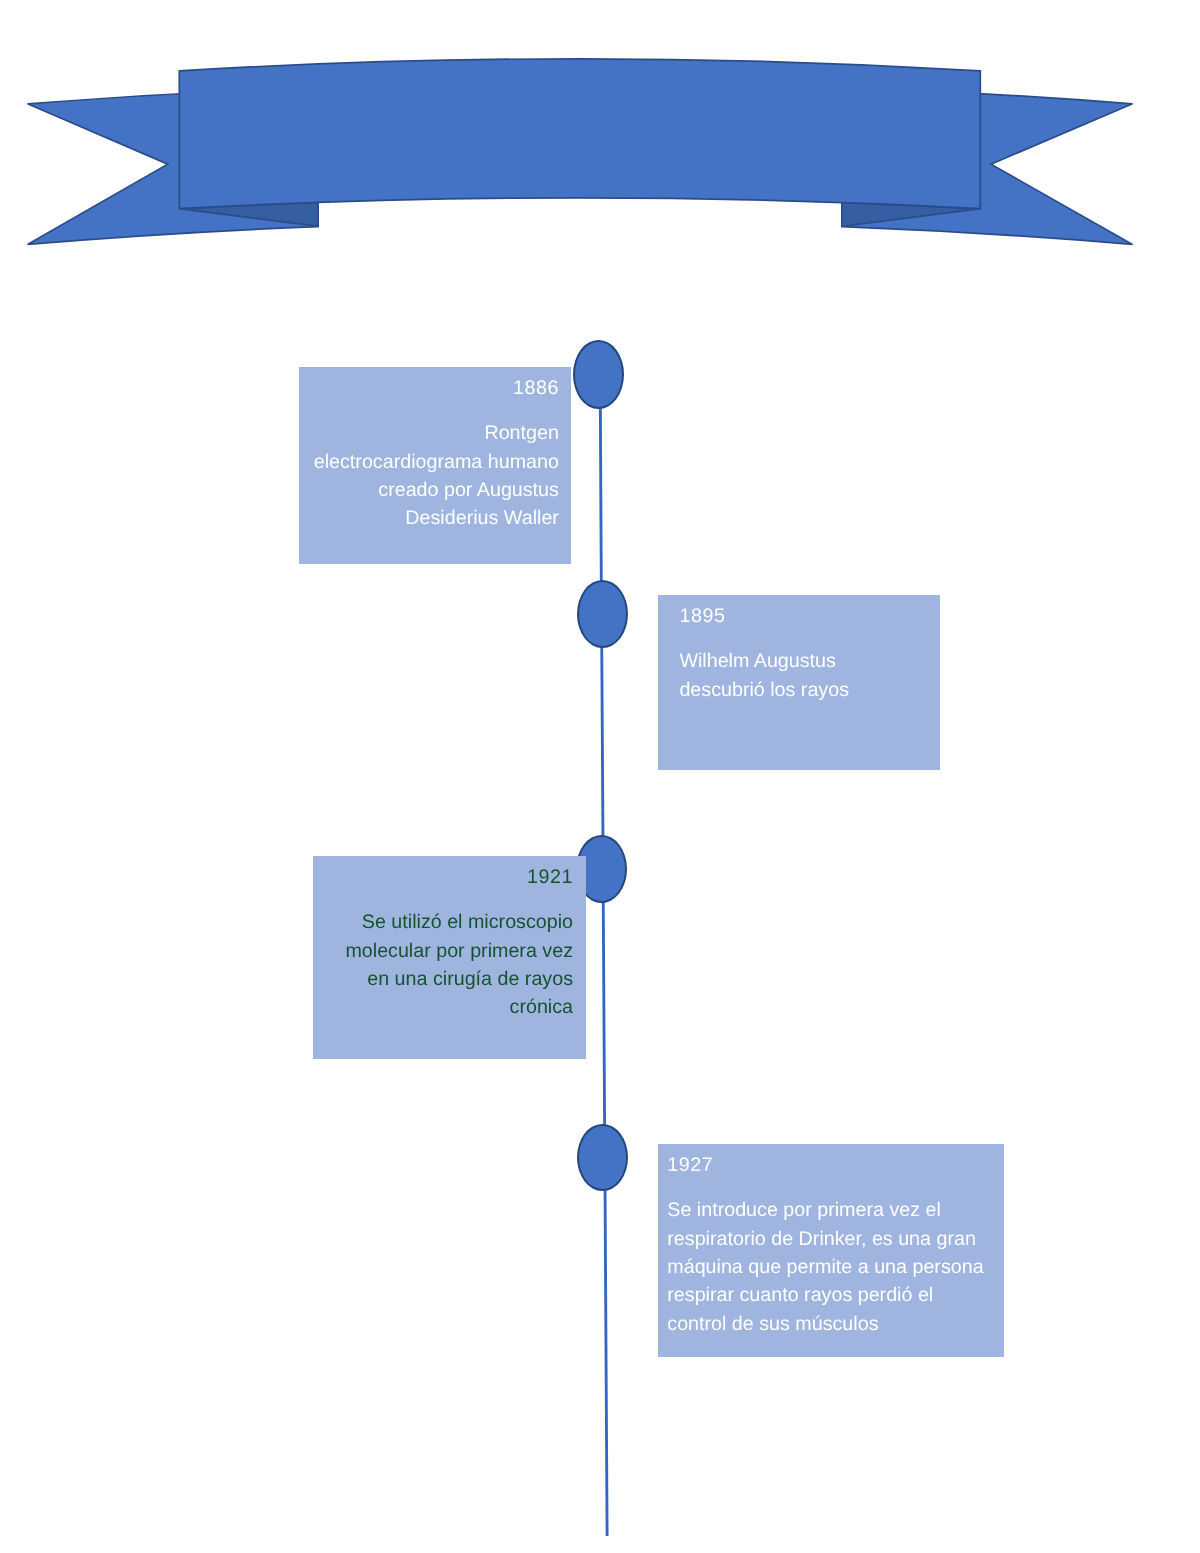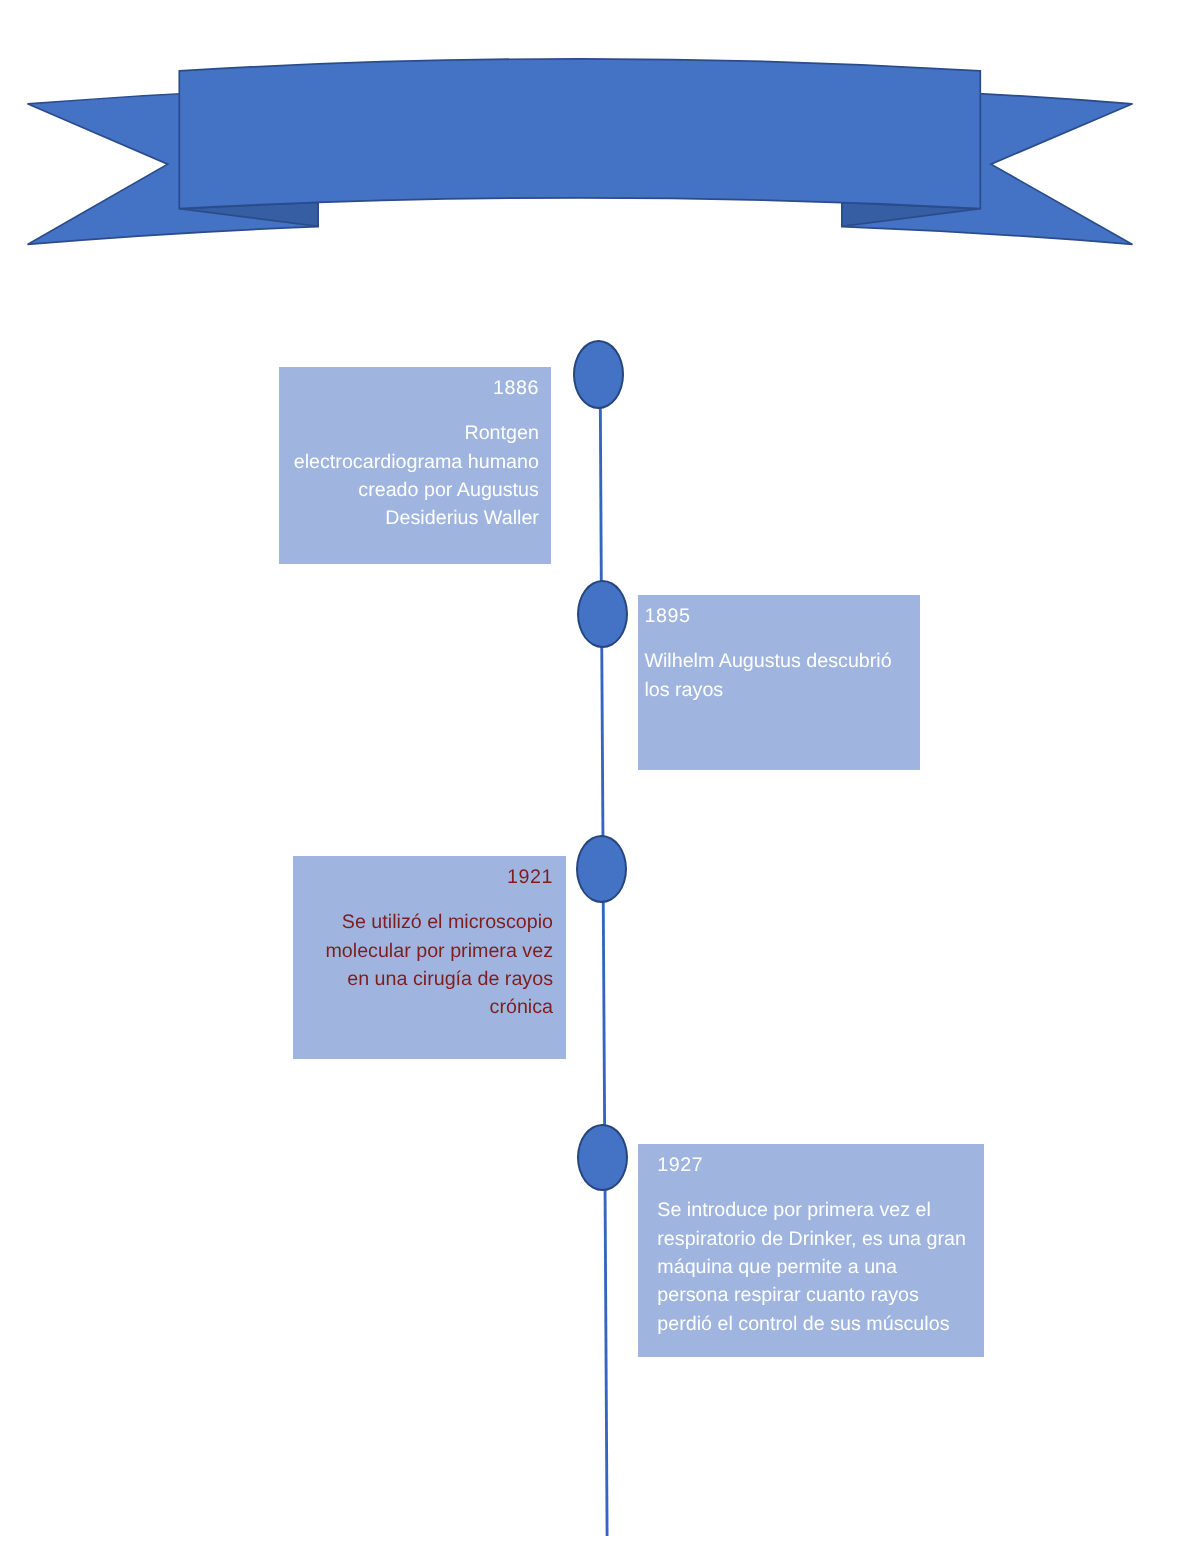--- a/index.html
+++ b/index.html
@@ -19,21 +19,21 @@
     position:absolute;left:180px;top:68px;width:801px;height:138px;
     display:flex;flex-direction:column;align-items:center;justify-content:center;
     color:#ffffff;font-weight:bold;font-size:39.2px;line-height:48px;
     letter-spacing:0px;pointer-events:none;
   }
   .ttl-line{white-space:nowrap;transform:translateZ(0);}
 
   
   .node{position:absolute;border-radius:50%;background:#4472C4;border:2.4px solid #26467F;box-sizing:border-box;}
   .card{position:absolute;background:#9FB5E0;color:#ffffff;box-sizing:border-box;
-        font-size:19.7px;line-height:28.3px;padding-top:6.8px;}
+        font-size:19.7px;line-height:28.3px;padding-top:6.8px;margin-left:20px;}
   .card .yr{display:block;letter-spacing:0.55px;transform:translateZ(0);}
   .card .gap{display:block;height:17px;}
   .card .bd{display:block;transform:translateZ(0);}
   .card.right-text{text-align:right;}
   .card.left-text{text-align:left;}
 </style>
 </head>
 <body>
 
 <div id="page" style="background-color: rgb(255, 255, 255);">
@@ -69,33 +69,33 @@
     <div class="node" style="left: 576.9px; top: 579.6px; width: 51px; height: 68.2px; background-color: rgb(68, 114, 196); border-color: rgb(38, 70, 127);"></div>
     <div class="node" style="left: 575.7px; top: 834.9px; width: 50.9px; height: 67.8px; background-color: rgb(68, 114, 196); border-color: rgb(38, 70, 127);"></div>
     <div class="node" style="left: 576.8px; top: 1123.8px; width: 51px; height: 67.7px; background-color: rgb(68, 114, 196); border-color: rgb(38, 70, 127);"></div>
 
     <div class="card right-text" style="left: 279.2px; top: 367.2px; width: 272px; height: 197.3px; padding-right: 12.3px; padding-left: 14px; background-color: rgb(159, 181, 224); color: rgb(255, 255, 255);">
       <span class="yr">1886</span>
       <span class="gap"></span>
       <span class="bd">Rontgen electrocardiograma humano creado por Augustus Desiderius Waller</span>
     </div>
 
-    <div class="card left-text" style="left: 638.4px; top: 595.25px; width: 281.2px; height: 174.6px; padding-right: 14px; padding-left: 6px; background-color: rgb(159, 181, 224); color: rgb(255, 255, 255);">
+    <div class="card left-text" style="left: 638.4px; top: 595.25px; width: 281.2px; height: 174.6px; padding-right: 14px; padding-left: 21px; background-color: rgb(159, 181, 224); color: rgb(255, 255, 255);">
       <span class="yr">1895</span>
       <span class="gap"></span>
       <span class="bd">Wilhelm Augustus descubrió los rayos</span>
     </div>
 
-    <div class="card right-text" style="left: 292.8px; top: 856.25px; width: 273.5px; height: 203px; padding-right: 13.3px; padding-left: 28px; background-color: rgb(159, 181, 224); color: #7f1d1d;">
+    <div class="card right-text" style="left: 292.8px; top: 856.25px; width: 273.5px; height: 203px; padding-right: 13.3px; padding-left: 28px; background-color: rgb(159, 181, 224); color: #14532d;">
       <span class="yr">1921</span>
       <span class="gap"></span>
       <span class="bd">Se utilizó el microscopio molecular por primera vez en una cirugía de rayos crónica</span>
     </div>
 
-    <div class="card left-text" style="left: 638.3px; top: 1144.25px; width: 346px; height: 212.5px; padding-right: 14px; padding-left: 19px; background-color: rgb(159, 181, 224); color: rgb(255, 255, 255);">
+    <div class="card left-text" style="left: 638.3px; top: 1144.25px; width: 346px; height: 212.5px; padding-right: 14px; padding-left: 9px; background-color: rgb(159, 181, 224); color: rgb(255, 255, 255);">
       <span class="yr">1927</span>
       <span class="gap"></span>
       <span class="bd">Se introduce por primera vez el respiratorio de Drinker, es una gran máquina que permite a una persona respirar cuanto rayos perdió el control de sus músculos</span>
     </div>
 
   </div>
 
 </div>
 
 </body></html>

